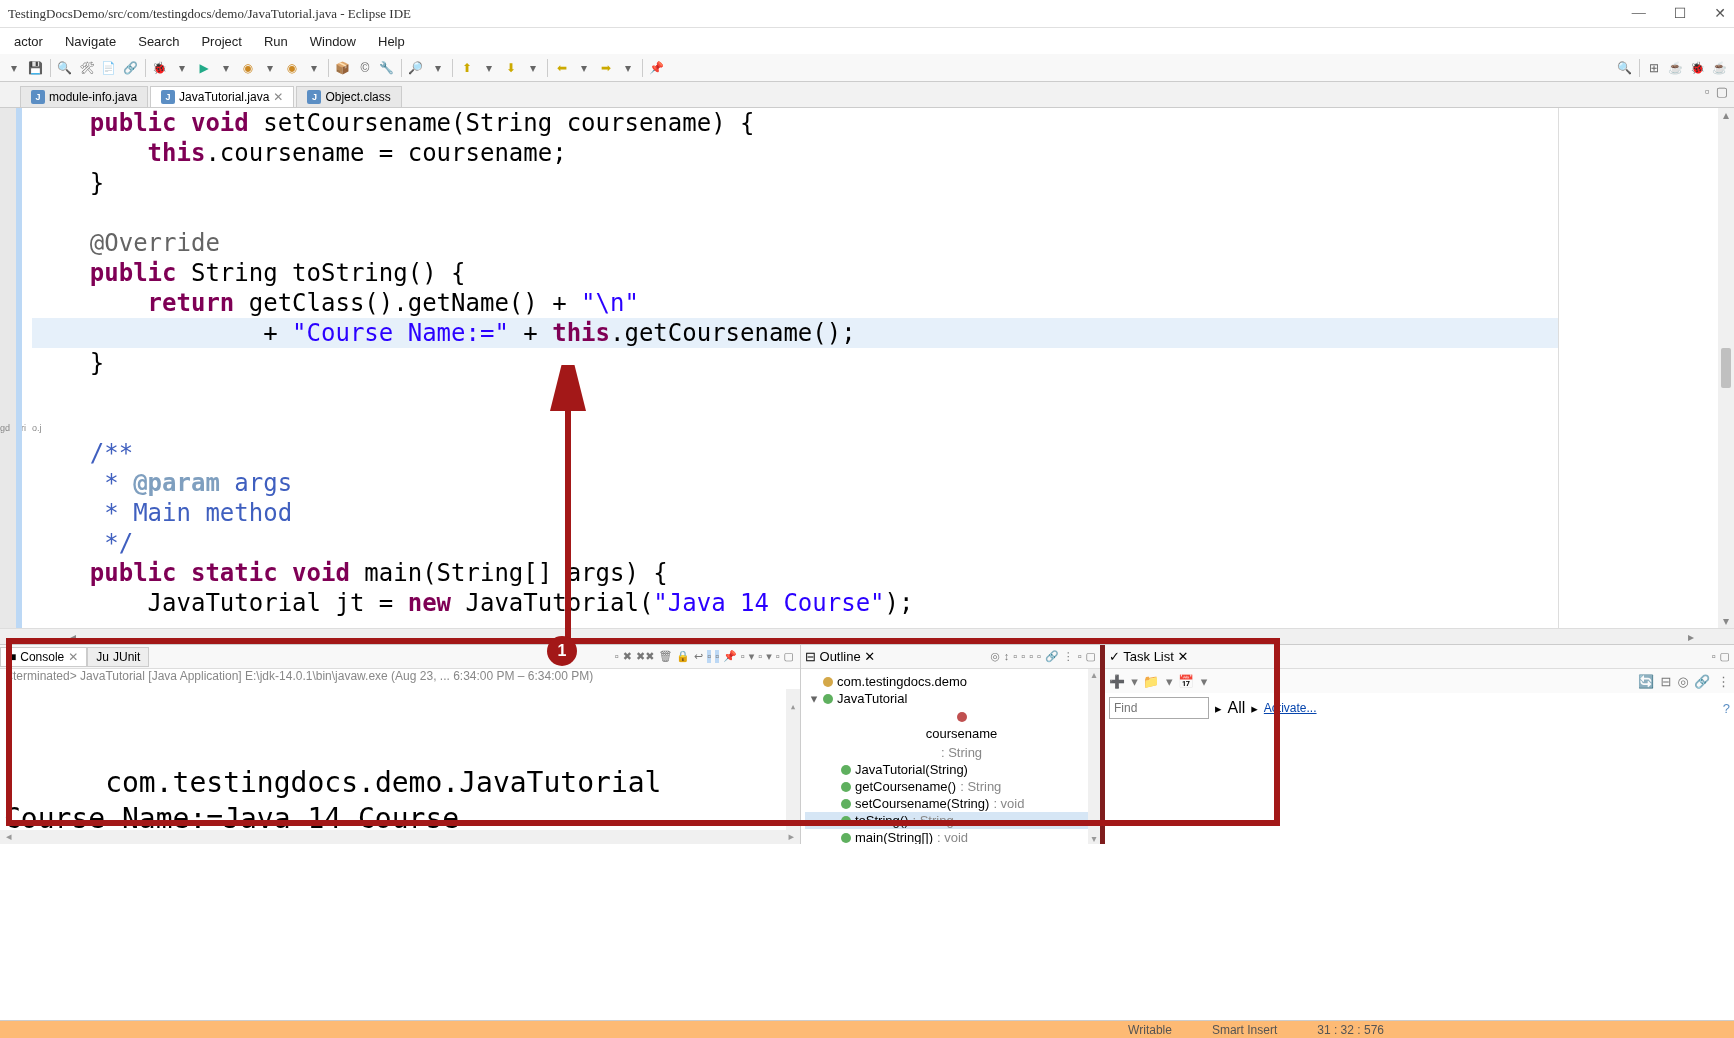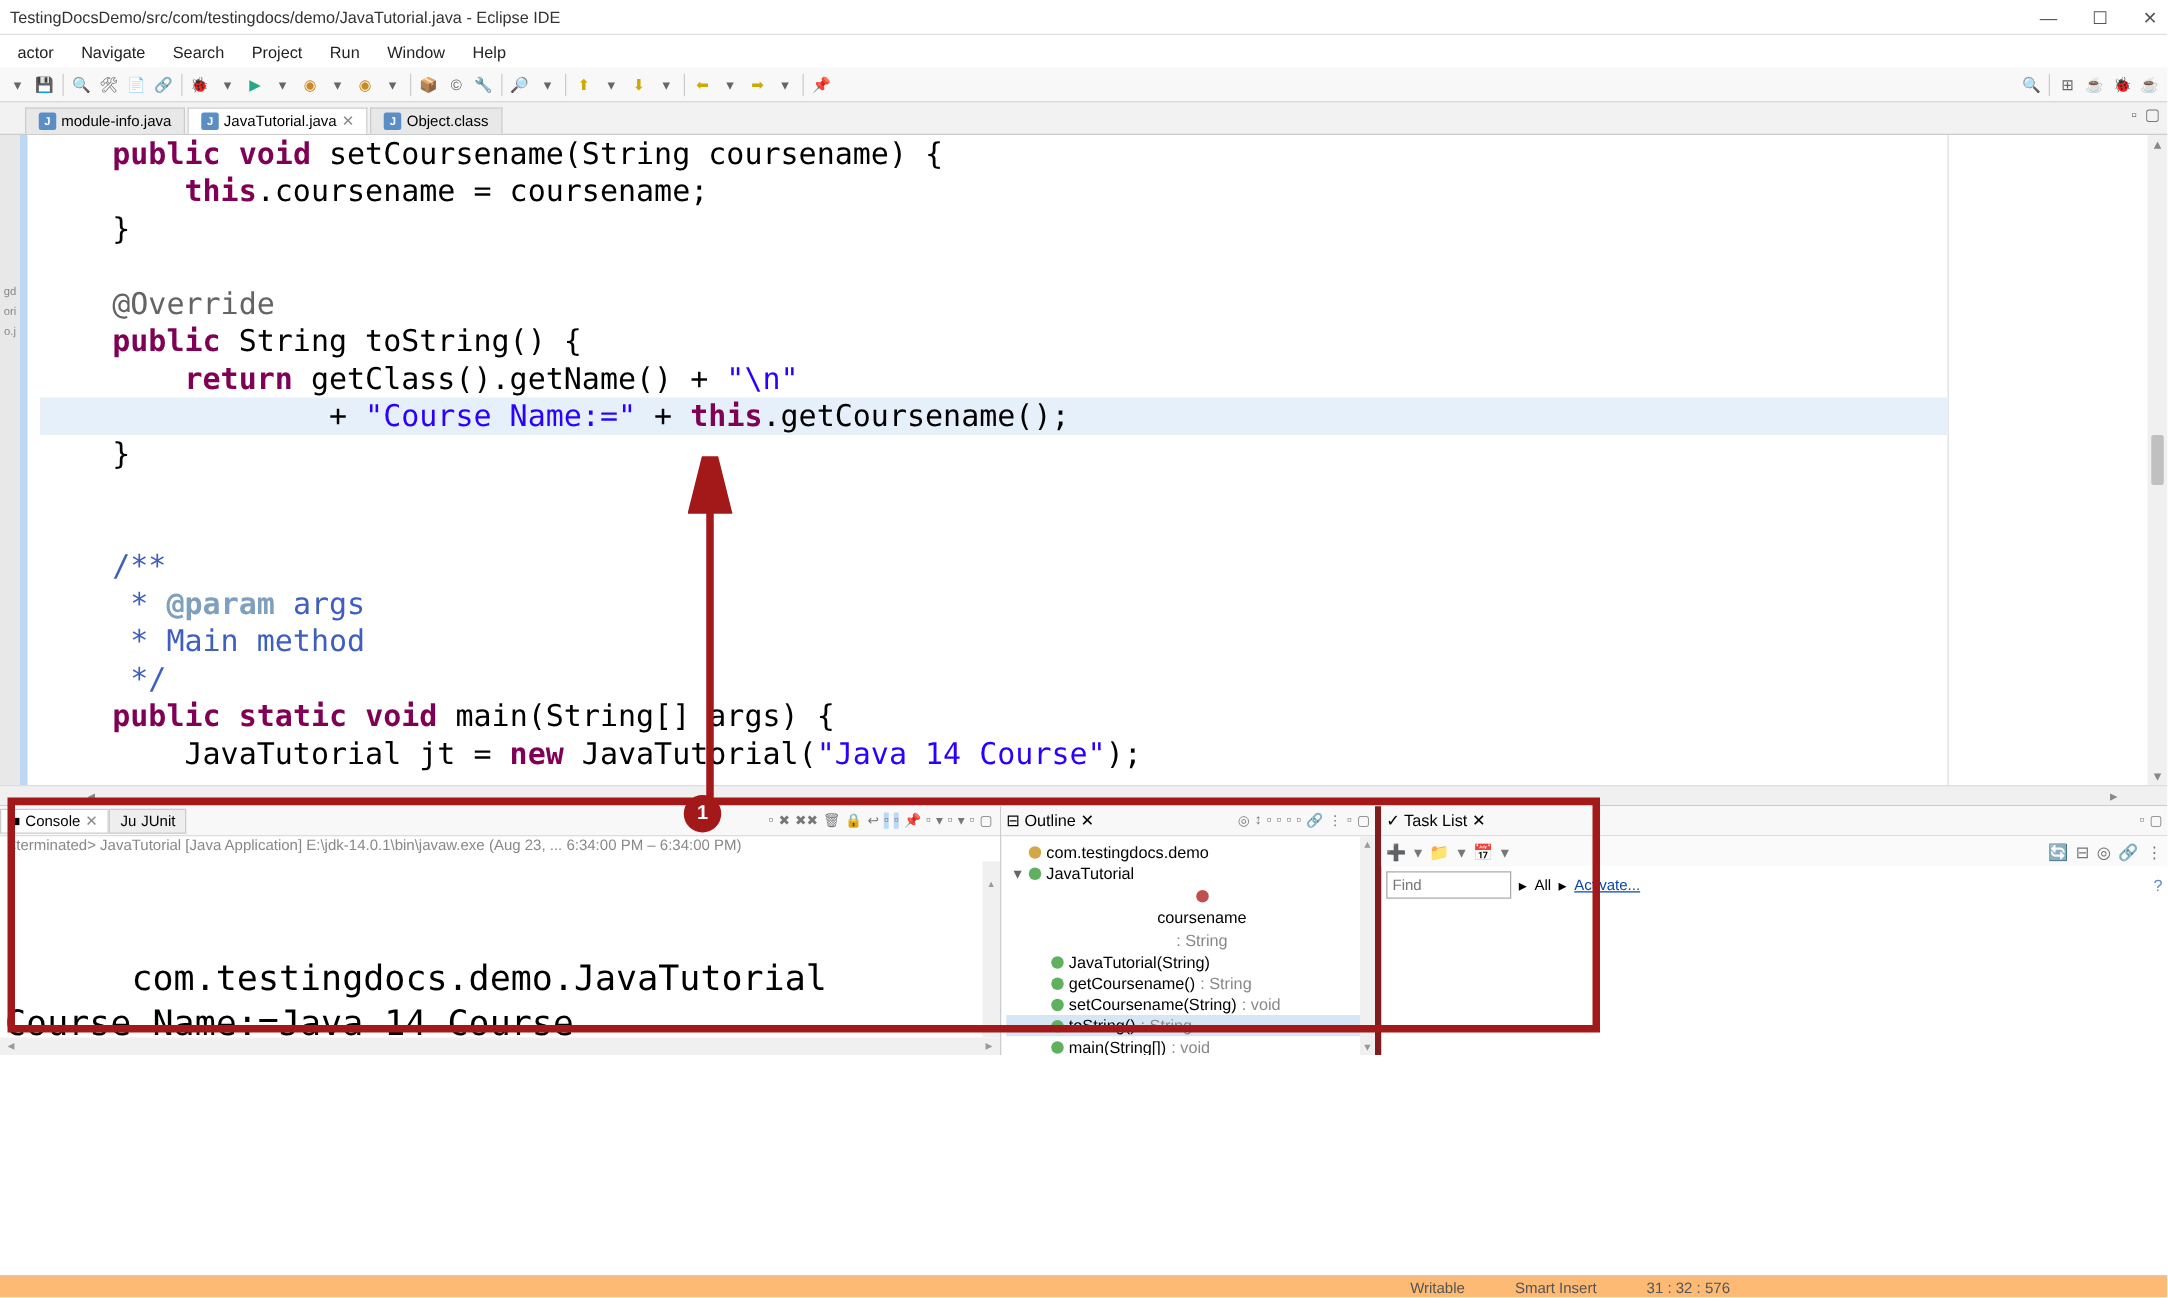--- a/index.html
+++ b/index.html
@@ -1,19 +1,19 @@
 <!DOCTYPE html>
 <html><head>
 <meta charset="utf-8">
 <style>
   * { box-sizing: border-box; margin: 0; padding: 0; }
   body { font-family: "Segoe UI", Tahoma, sans-serif; font-size: 13px; background: #fff; width: 1734px; height: 1038px; overflow: hidden; position: relative; }
   
   
-  .titlebar { height: 28px; display: flex; align-items: center; padding: 0 8px; background: #fff; border-bottom: 1px solid #e0e0e0; }
+  .titlebar { height: 28px; display: flex; align-items: center; padding: 0 8px; background: #fff; border-bottom: 1px solid #e0e0e0; font-family: Liberation Serif, serif; }
   .titlebar .title { flex: 1; font-size: 13px; color: #333; }
   .titlebar .win-btns { display: flex; gap: 28px; color: #555; }
   .titlebar .win-btns span { cursor: default; font-size: 14px; }
 
   
   .menubar { height: 26px; display: flex; align-items: center; gap: 6px; padding: 0 6px; color: #222; }
   .menubar span { padding: 2px 8px; cursor: pointer; }
 
   
   .toolbar { height: 28px; display: flex; align-items: center; gap: 6px; padding: 0 6px; border-bottom: 1px solid #ccc; background: #f8f8f8; }
@@ -23,21 +23,21 @@
 
   
   .editor-tabs { height: 26px; display: flex; align-items: flex-end; border-bottom: 1px solid #ccc; background: #f2f2f2; padding-left: 20px; position: relative; }
   .editor-tab { display: flex; align-items: center; gap: 4px; padding: 3px 10px; background: #fff; border: 1px solid #ccc; border-bottom: none; margin-right: 2px; font-size: 12px; cursor: pointer; }
   .editor-tab.inactive { background: #e8e8e8; }
   .java-icon { display: inline-block; width: 14px; height: 14px; background: #5b8ec4; border-radius: 2px; font-size: 9px; color: #fff; text-align: center; line-height: 14px; font-weight: bold; }
   .editor-tabs .right-icons { position: absolute; right: 6px; top: 2px; display: flex; gap: 6px; color: #777; }
 
   
   .editor-area { display: flex; height: 520px; position: relative; }
-  .left-sliver { width: 16px; background: #e8e8e8; display: flex; flex-direction: column; align-items: center; padding-top: 120px; gap: 6px; font-size: 9px; color: #888; }
+  .left-sliver { width: 16px; background: #e8e8e8; display: flex; flex-direction: row; align-items: center; padding-top: 120px; gap: 6px; font-size: 9px; color: #888; }
   .left-outline { width: 6px; height: 100%; background: #bcd8f5; }
   .gutter { width: 40px; background: #fff; text-align: right; padding-right: 6px; font-family: Consolas, monospace; font-size: 24px; line-height: 30px; color: #999; border-right: 1px solid #eee; }
   .code { flex: 1; font-family: Consolas, monospace; font-size: 24px; line-height: 30px; padding-left: 10px; white-space: pre; overflow: hidden; position: relative; }
   .code .hl { background: #e6f0fa; display: block; }
   .kw { color: #7f0055; font-weight: bold; }
   .str { color: #2a00ff; }
   .ann { color: #646464; }
   .cmt { color: #3f5fbf; }
   .tag { color: #7f9fbf; font-weight: bold; }
   .right-gap { width: 160px; border-left: 1px solid #ddd; }
@@ -78,21 +78,21 @@
   .dot.ctr { background:#5fb05f; }
   .dot.pub { background:#5fb05f; }
 
   .tasklist-wrap { flex: 1; display: flex; flex-direction: column; border-left: 5px solid #7f1d1d; }
   .tasklist-tabs { height: 24px; display: flex; align-items: center; background:#f8f8f8; border-bottom:1px solid #ddd; padding-left:4px; position:relative; }
   .tasklist-tabs .right-tools { position:absolute; right:4px; display:flex; gap:4px; color:#777; }
   .task-tools { height: 24px; display:flex; align-items:center; gap:6px; padding:0 4px; color:#777; background:#fafafa; position:relative;}
   .task-tools .right{ position:absolute; right:4px; display:flex; gap:6px; }
   .task-find { height: 30px; display:flex; align-items:center; gap:6px; padding:0 4px; }
   .task-find input { width: 100px; height: 22px; border:1px solid #aaa; padding:0 4px; font-size:12px; }
-  .task-find .all { font-size:12px; }
+  .task-find .all { font-size:16px; }
   .task-find .activate { color:#0645ad; text-decoration: underline; cursor: pointer; font-size:12px; }
 
   
   .red-box { position: absolute; left: 6px; top: 638px; width: 1274px; height: 188px; border: 6px solid #a31818; pointer-events: none; z-index: 5; }
 
   
   .statusbar { position:absolute; bottom:0; left:0; right:0; height:18px; background:#fdba74; border-top:1px solid #ccc; display:flex; align-items:center; font-size:12px; color:#555; padding:0 10px; gap:40px; }
   .statusbar .sp { flex:1; }
 </style>
 </head>

